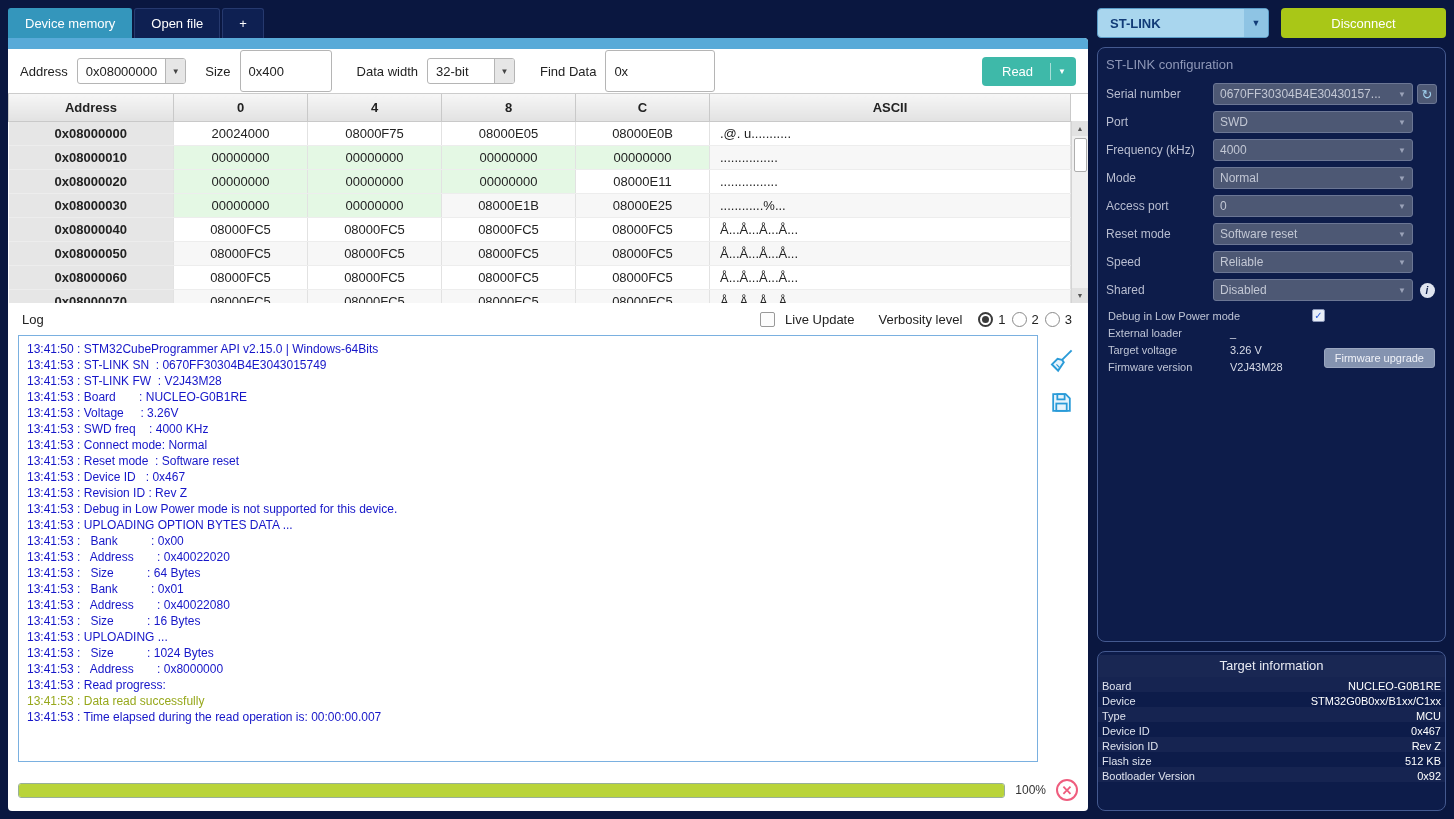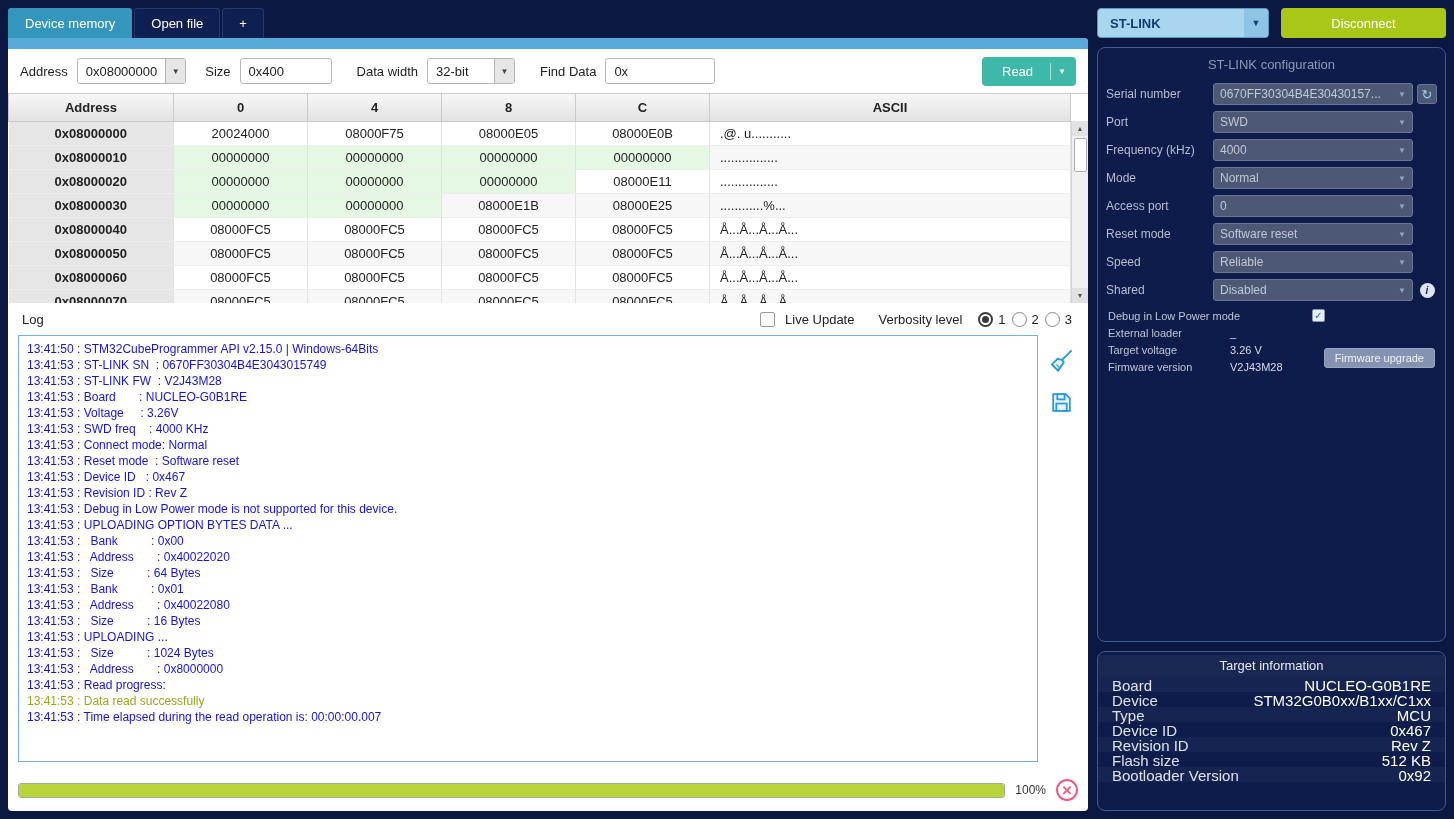--- a/index.html
+++ b/index.html
@@ -15,21 +15,21 @@
   .tab.active{background:#3496bc;border-color:#3496bc}
   .tab.plus{min-width:40px;justify-content:center}
   .panel-left{flex:1;background:#fff;border-radius:0 4px 4px 4px;display:flex;flex-direction:column;overflow:hidden}
   .blue-strip{height:11px;background:#58aad8;flex:none}
 
   .toolbar{height:44px;display:flex;align-items:center;padding:0 12px;gap:9px;background:#fff;flex:none}
   .lbl{font-size:13px;color:#222;white-space:nowrap}
   .combo{display:flex;height:26px;border:1px solid #b5b5b5;border-radius:3px;overflow:hidden;background:#fff;cursor:pointer}
   .combo-val{display:flex;align-items:center;padding:0 8px;font-size:13px;color:#222;min-width:66px}
   .combo-btn{width:20px;display:flex;align-items:center;justify-content:center;background:#e6e6e6;border-left:1px solid #b5b5b5;font-size:8px;color:#444}
-  .tb-input{height:26px;width:92px;border:1px solid #b5b5b5;border-radius:3px;padding:0 8px;font-size:13px;color:#222;font-family:inherit;background:#fff}
+  .tb-input{height:42px;width:92px;border:1px solid #b5b5b5;border-radius:3px;padding:0 8px;font-size:13px;color:#222;font-family:inherit;background:#fff}
   .tb-input.find{width:110px}
   .mlauto{margin-left:auto}
   .read-btn{height:29px;min-width:94px;background:#3eb9a9;border-radius:4px;display:flex;align-items:center;color:#fff;font-size:13px;padding:0 10px;gap:7px;cursor:pointer}
   .rb-label{flex:1;text-align:center}
   .rb-div{width:1px;height:17px;background:rgba(255,255,255,.55)}
   .rb-arrow{font-size:8px}
 
   
   .table-wrap{position:relative;height:210px;overflow:hidden;flex:none;border-top:1px solid #ccc}
   table.mem{border-collapse:collapse;width:calc(100% - 17px);table-layout:fixed}
@@ -71,39 +71,39 @@
   .cancel{width:22px;height:22px;border-radius:50%;border:2px solid #ef5d7e;color:#ef5d7e;display:flex;align-items:center;justify-content:center;font-size:13px;font-weight:bold;cursor:pointer;background:#fff}
 
   
   .right-col{flex:1;display:flex;flex-direction:column;gap:9px}
   .probe-row{height:30px;display:flex;gap:12px;flex:none}
   .probe-combo{width:172px;background:#a9d6ee;border:1px solid #5a9cc8;border-radius:4px;display:flex;align-items:center;padding-left:12px;color:#123c78;font-weight:bold;font-size:13px;cursor:pointer;overflow:hidden}
   .pc-arrow{margin-left:auto;width:24px;align-self:stretch;display:flex;align-items:center;justify-content:center;color:#123c78;font-size:9px;background:#8ec4e4}
   .disconnect-btn{flex:1;background:#a9c717;border-radius:4px;color:#fff;font-size:13px;display:flex;align-items:center;justify-content:center;cursor:pointer}
 
   .config-panel{flex:1;background:#0d1c4a;border:1px solid #44598f;border-radius:8px;padding:6px 8px;display:flex;flex-direction:column;min-height:0}
-  .config-title{text-align:center;color:#8f98b8;font-size:13px;padding:3px 0 8px}
+  .config-title{text-align:left;color:#8f98b8;font-size:13px;padding:3px 0 8px}
   .cfg-row{display:flex;align-items:center;height:28px;gap:4px}
   .cfg-label{flex:1;font-size:12px;color:#b8bdd0;white-space:nowrap}
   .cfg-dd{width:200px;height:22px;background:#4d5874;border:1px solid #6b7694;border-radius:3px;display:flex;align-items:center;padding:0 6px;color:#c2c7d4;font-size:12px;cursor:pointer}
   .cfg-dd-val{flex:1;white-space:nowrap;overflow:hidden;text-overflow:ellipsis}
   .cfg-dd-arrow{font-size:8px;color:#9aa2b8;margin-left:4px}
   .cfg-gutter{width:20px;display:flex;align-items:center;justify-content:center}
   .cfg-icon-btn{width:20px;height:20px;background:#4d5874;border:1px solid #6b7694;border-radius:3px;color:#9fd0ee;display:flex;align-items:center;justify-content:center;font-size:13px;cursor:pointer}
   .cfg-info{width:15px;height:15px;border-radius:50%;background:#dfe4ef;color:#13234e;font-size:10px;font-weight:bold;font-style:italic;display:flex;align-items:center;justify-content:center;cursor:pointer}
   .cfg-extra{position:relative;padding:4px 2px 2px 2px;display:flex;flex-direction:column;gap:2px}
   .cfg-line{display:flex;align-items:center;font-size:11px;color:#bfc5d6;height:15px}
   .cfg-line .k{width:122px;white-space:nowrap}
   .cfg-line .v{color:#d8dce8}
   .cfg-check{width:13px;height:13px;background:#e8eef8;border:1px solid #8a96b8;border-radius:2px;color:#2b5bd7;font-size:10px;line-height:11px;display:flex;align-items:center;justify-content:center;margin-left:82px;cursor:pointer}
   .fw-upgrade{position:absolute;right:2px;bottom:8px;background:#8493b0;border:1px solid #9aa6c0;color:#f0f2f8;font-size:11px;border-radius:3px;padding:3px 10px;font-family:inherit;cursor:pointer}
 
   .target-panel{height:160px;background:#0d1c4a;border:1px solid #44598f;border-radius:8px;padding:3px 0 4px 0;overflow:hidden;flex:none}
   .target-title{text-align:center;color:#e8eaf2;font-size:13px;padding:3px 0 4px;background:rgba(255,255,255,0.05)}
-  .t-row{display:flex;align-items:flex-start;height:15px;padding:0 14px;font-size:15px}
+  .t-row{display:flex;align-items:flex-end;height:15px;padding:0 4px;font-size:11px}
   .t-row:nth-child(odd){background:rgba(255,255,255,0.04)}
   .t-label{color:#dfe3ee;white-space:nowrap}
   .t-value{margin-left:auto;color:#fff;white-space:nowrap}
 </style>
 </head>
 <body>
 
 <div class="root">
 
   <div class="left-col">

